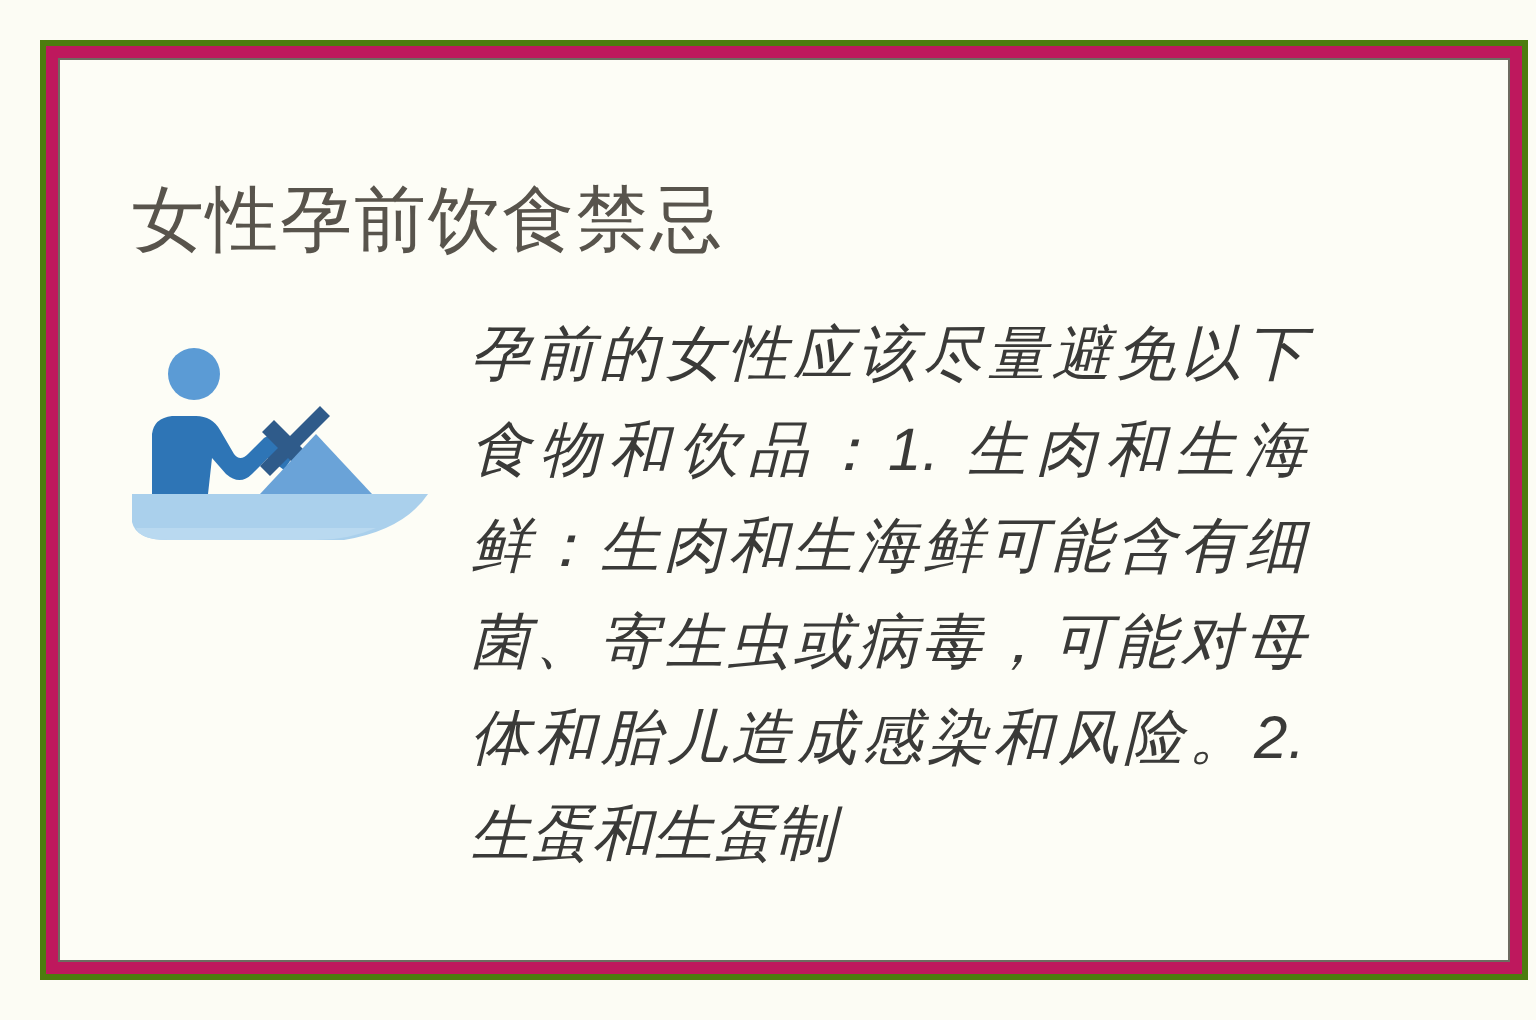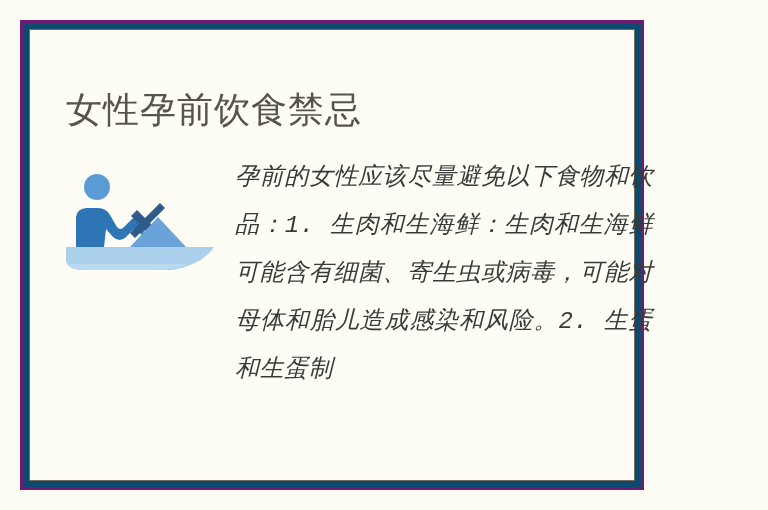--- a/index.html
+++ b/index.html
@@ -11,25 +11,25 @@
     height: 510px;
     background: #fcfcf4;
     font-family: "Liberation Sans", sans-serif;
     overflow: hidden;
   }
 
   #card {
     position: absolute;
     left: 20px;
     top: 20px;
-    width: 624px;
+    width: 744px;
     height: 470px;
     box-sizing: border-box;
-    border: 3px solid #701a75;
-    background: #0c4a6e;
+    border: 3px solid #4d7c0f;
+    background: #be185d;
   }
 
   #card-inner {
     position: absolute;
     left: 6px;
     top: 6px;
     right: 6px;
     bottom: 6px;
     box-sizing: border-box;
     border: 1px solid #6d6b60;
@@ -61,22 +61,22 @@
     top: 15px;
     width: 160px;
     height: 110px;
   }
 
   #body-text {
     position: absolute;
     left: 205px;
     top: 0px;
     width: 418px;
-    font-family: Liberation Mono, monospace;
-    font-size: 24px;
+    font-family: Liberation Sans, sans-serif;
+    font-size: 30px;
     line-height: 48px;
     color: #3a3a38;
     text-align: justify;
     text-justify: inter-character;
     letter-spacing: 0.5px;
     font-style: italic;
   }
 </style>
 </head>
 <body>

